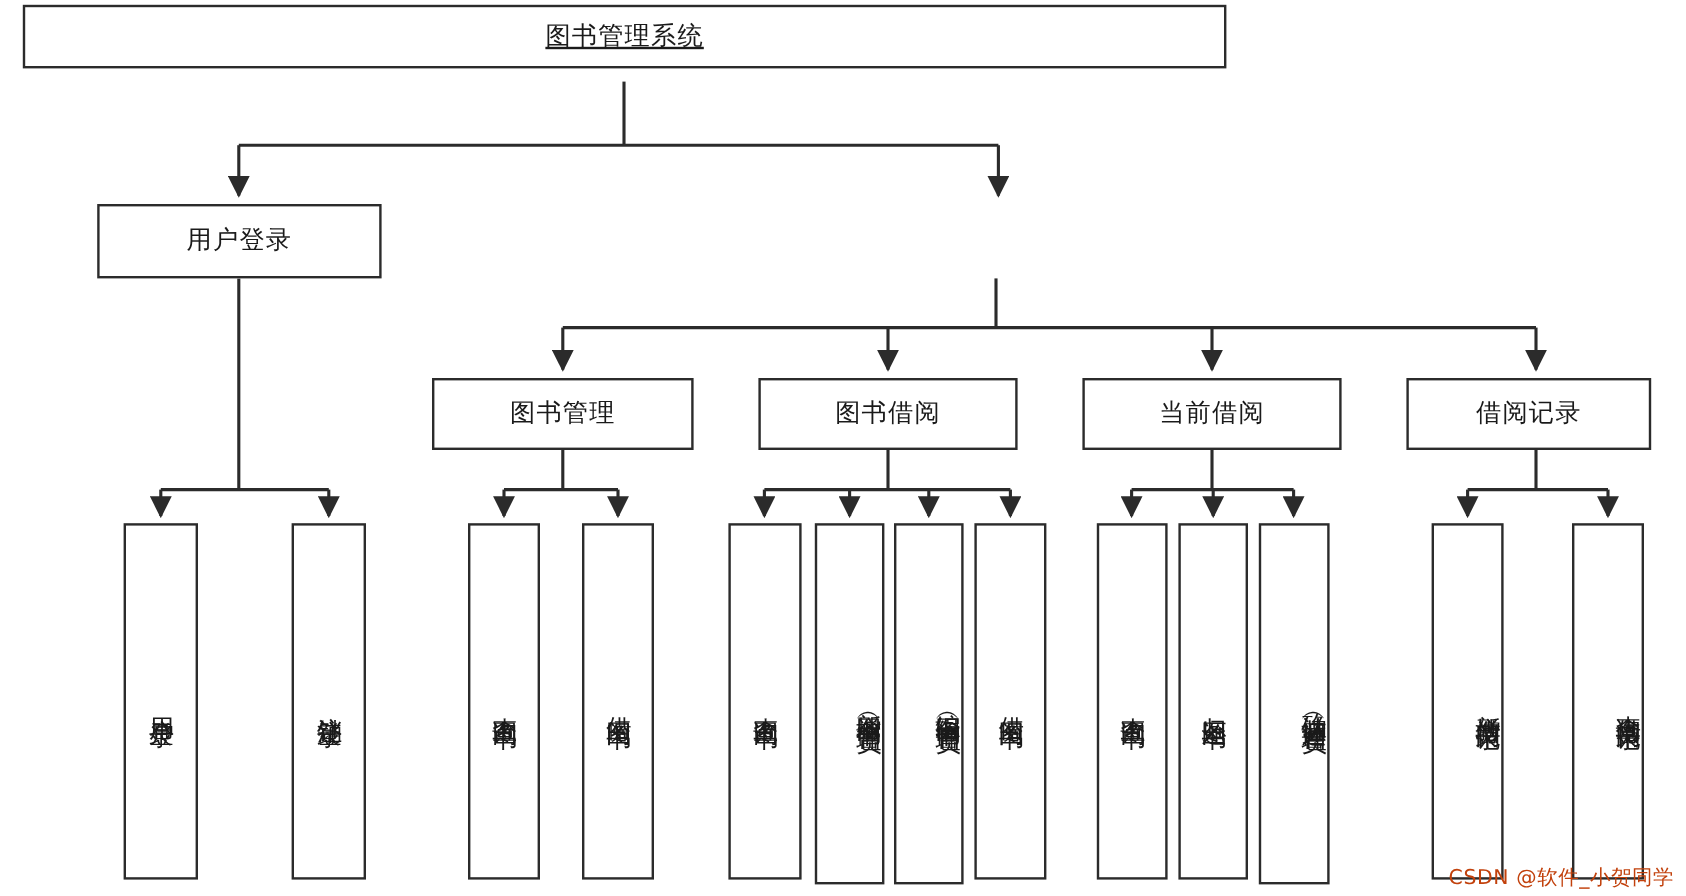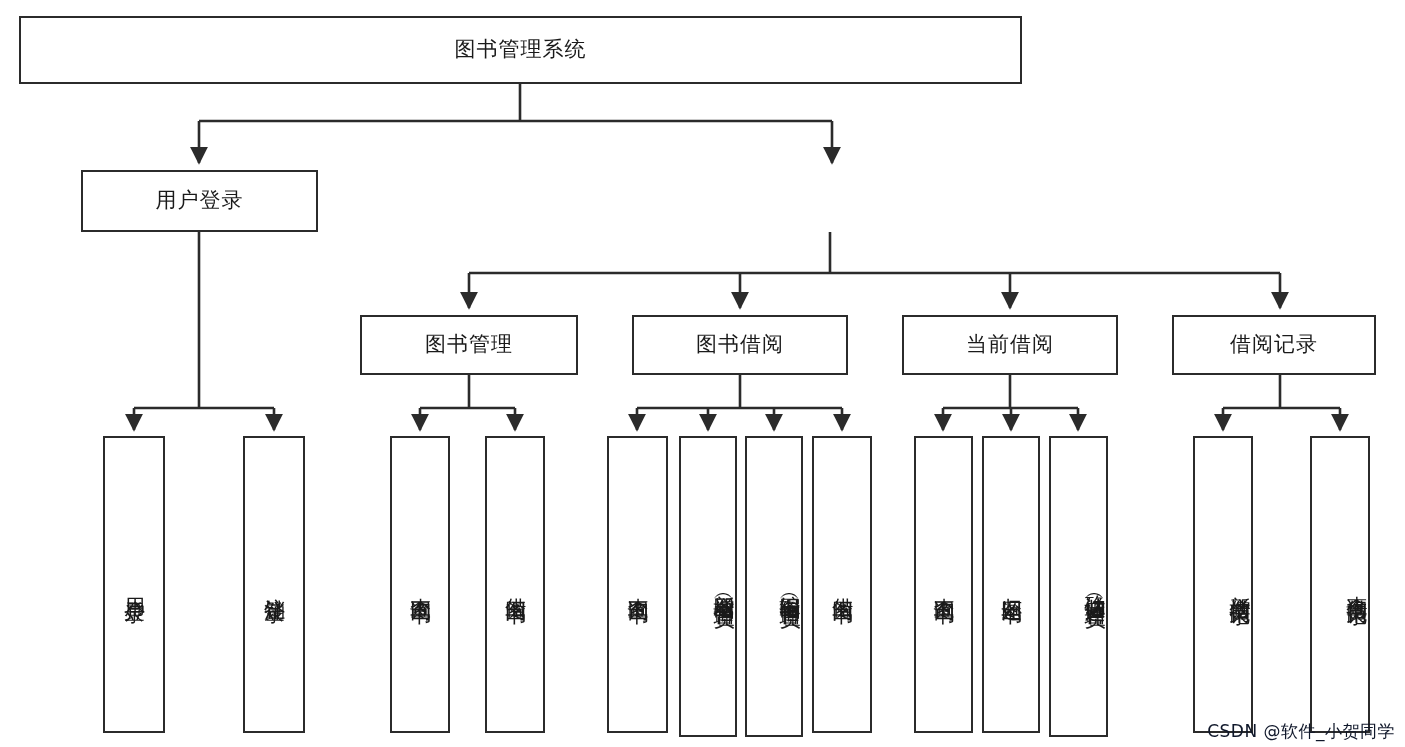--- a/index.html
+++ b/index.html
@@ -54,21 +54,21 @@
     align-items: flex-start;
   }
   .node .lbl {
     display: block;
   }
   .watermark {
     position: absolute;
     right: 10px;
     bottom: 4px;
     font-size: 17px;
-    color: #0f172a;
+    color: #c2410c;
     letter-spacing: 0.5px;
     white-space: nowrap;
   }
 </style>
 </head>
 <body>
 
 <div id="canvas">
 
   <svg class="edges" viewBox="0 0 1405 747" xmlns="http://www.w3.org/2000/svg">
@@ -114,21 +114,21 @@
       <path d="M 1011 408 L 1011 430" marker-end="url(#arrow)"></path>
       <path d="M 1078 408 L 1078 430" marker-end="url(#arrow)"></path>
 
       <path d="M 1280 375 L 1280 408"></path>
       <path d="M 1223 408 L 1340 408"></path>
       <path d="M 1223 408 L 1223 430" marker-end="url(#arrow)"></path>
       <path d="M 1340 408 L 1340 430" marker-end="url(#arrow)"></path>
     </g>
   </svg>
 
-  <div class="node horiz" id="node-root" style="left: 19px; top: 16px; width: 1003px; height: 68px;">
+  <div class="node horiz" id="node-root" style="left: 19px; top: 4px; width: 1003px; height: 53px; text-decoration: underline;">
     <span class="lbl">图书管理系统</span>
   </div>
 
   <div class="node horiz" id="node-l2-0" style="left: 81px; top: 170px; width: 237px; height: 62px;">
     <span class="lbl">用户登录</span>
   </div>
 
   <div class="node horiz" id="node-l3-0" style="left: 360px; top: 315px; width: 218px; height: 60px;">
     <span class="lbl">图书管理</span>
   </div>

